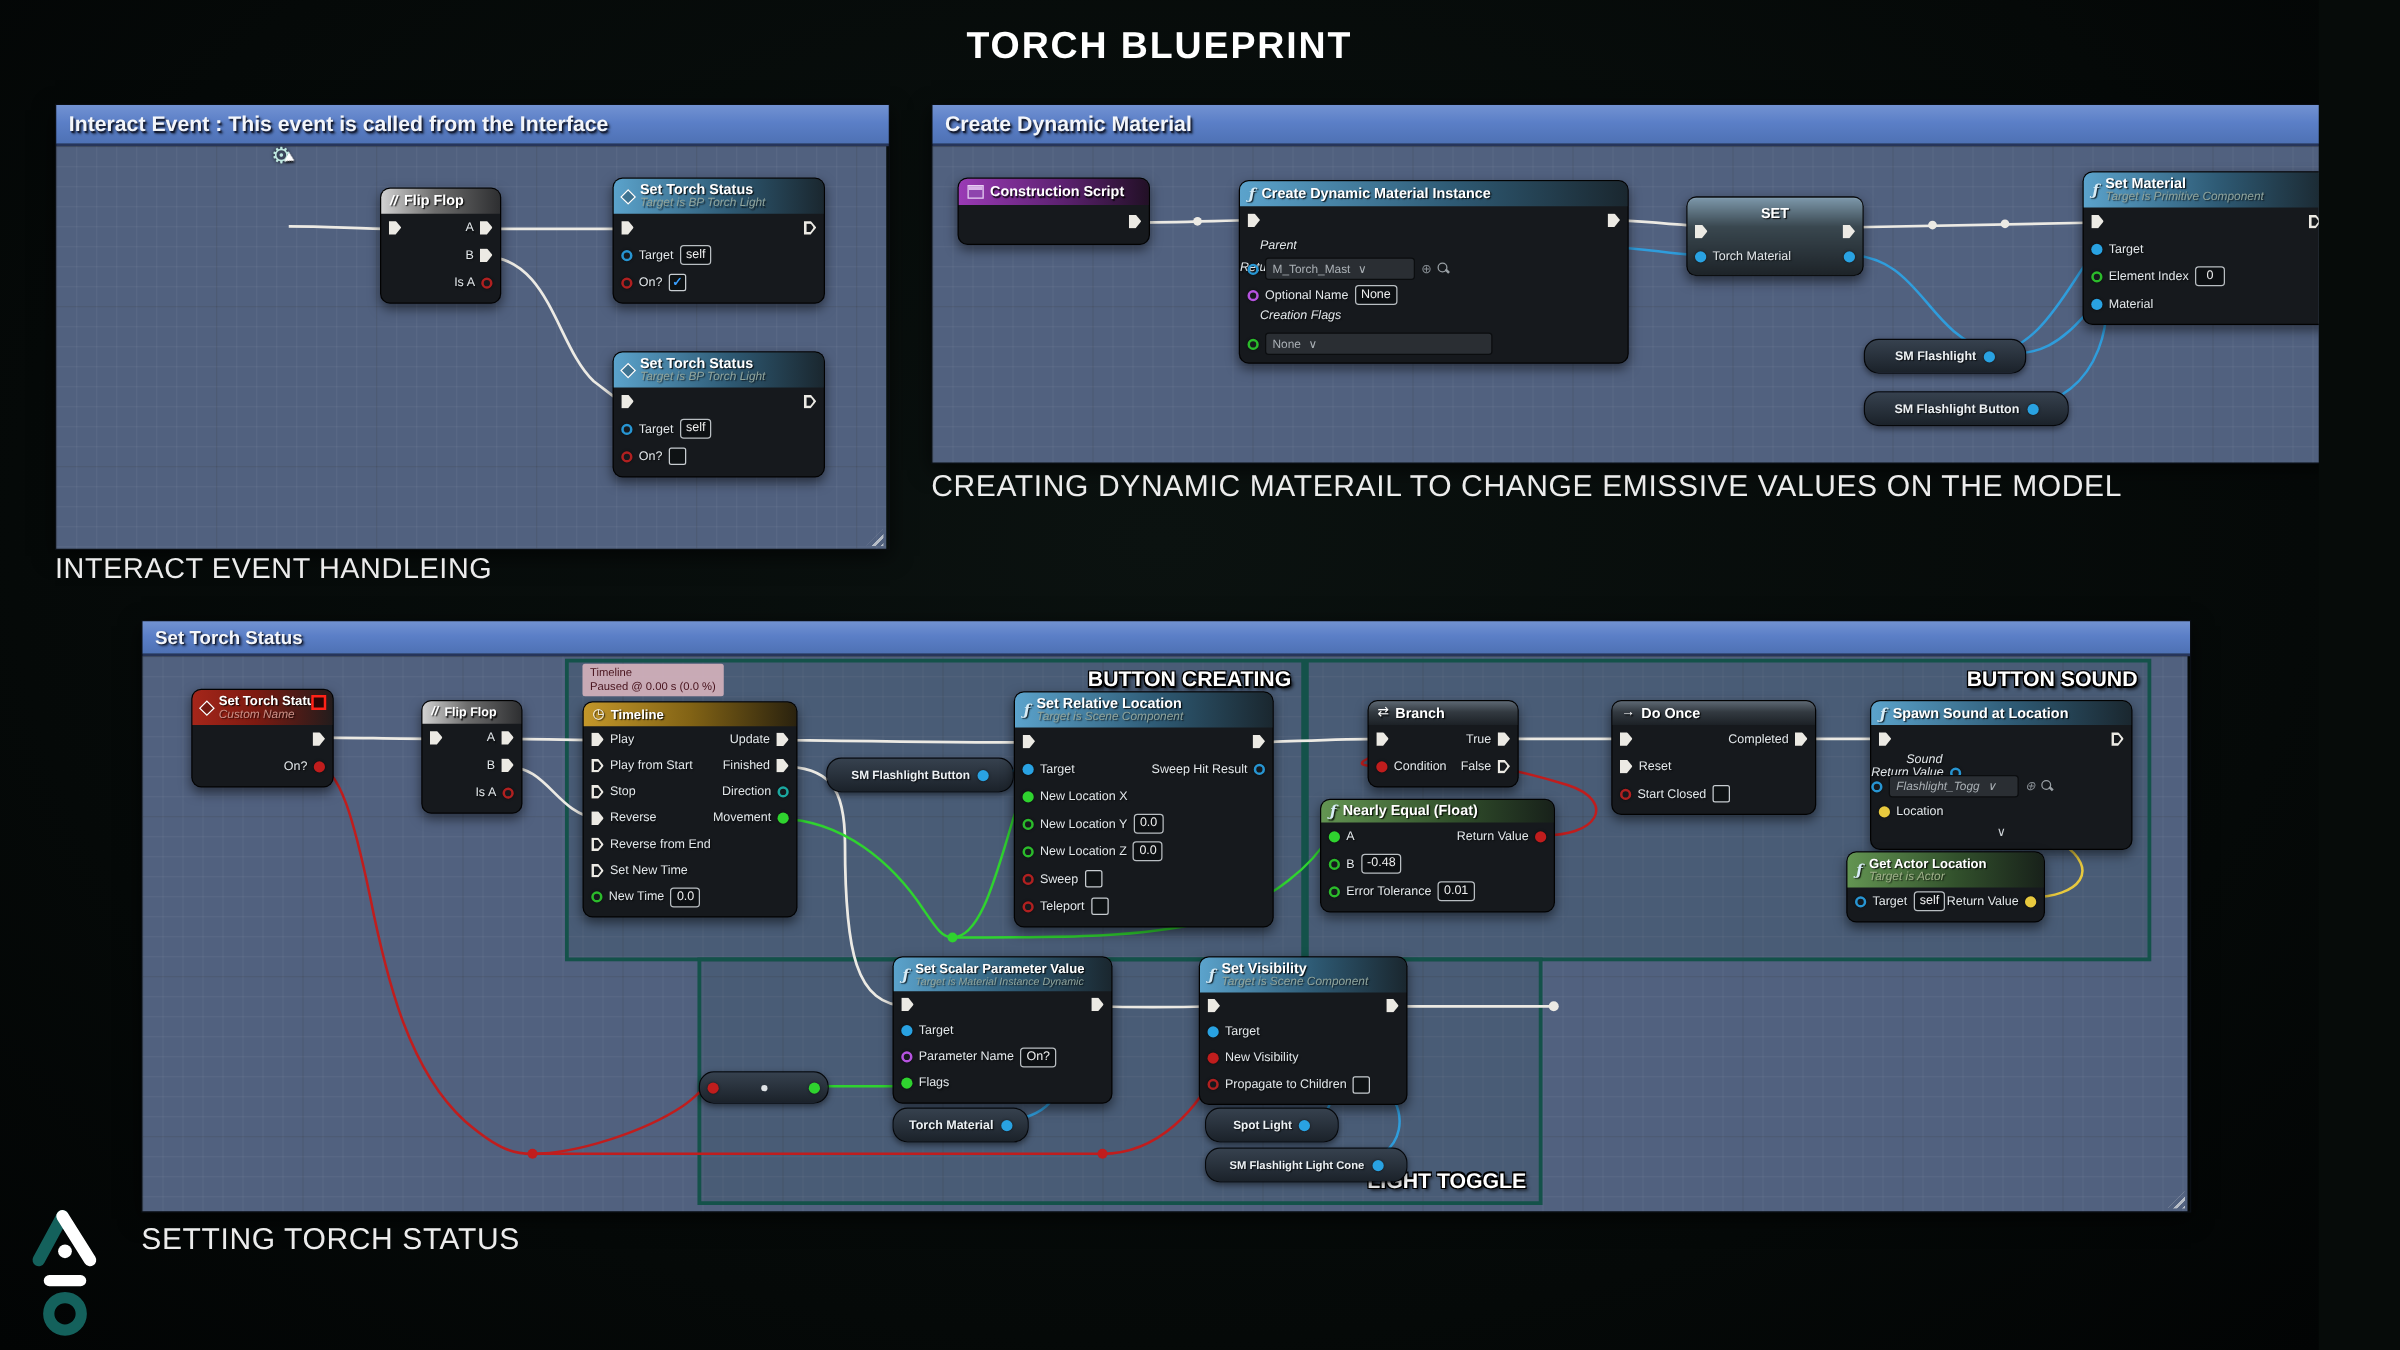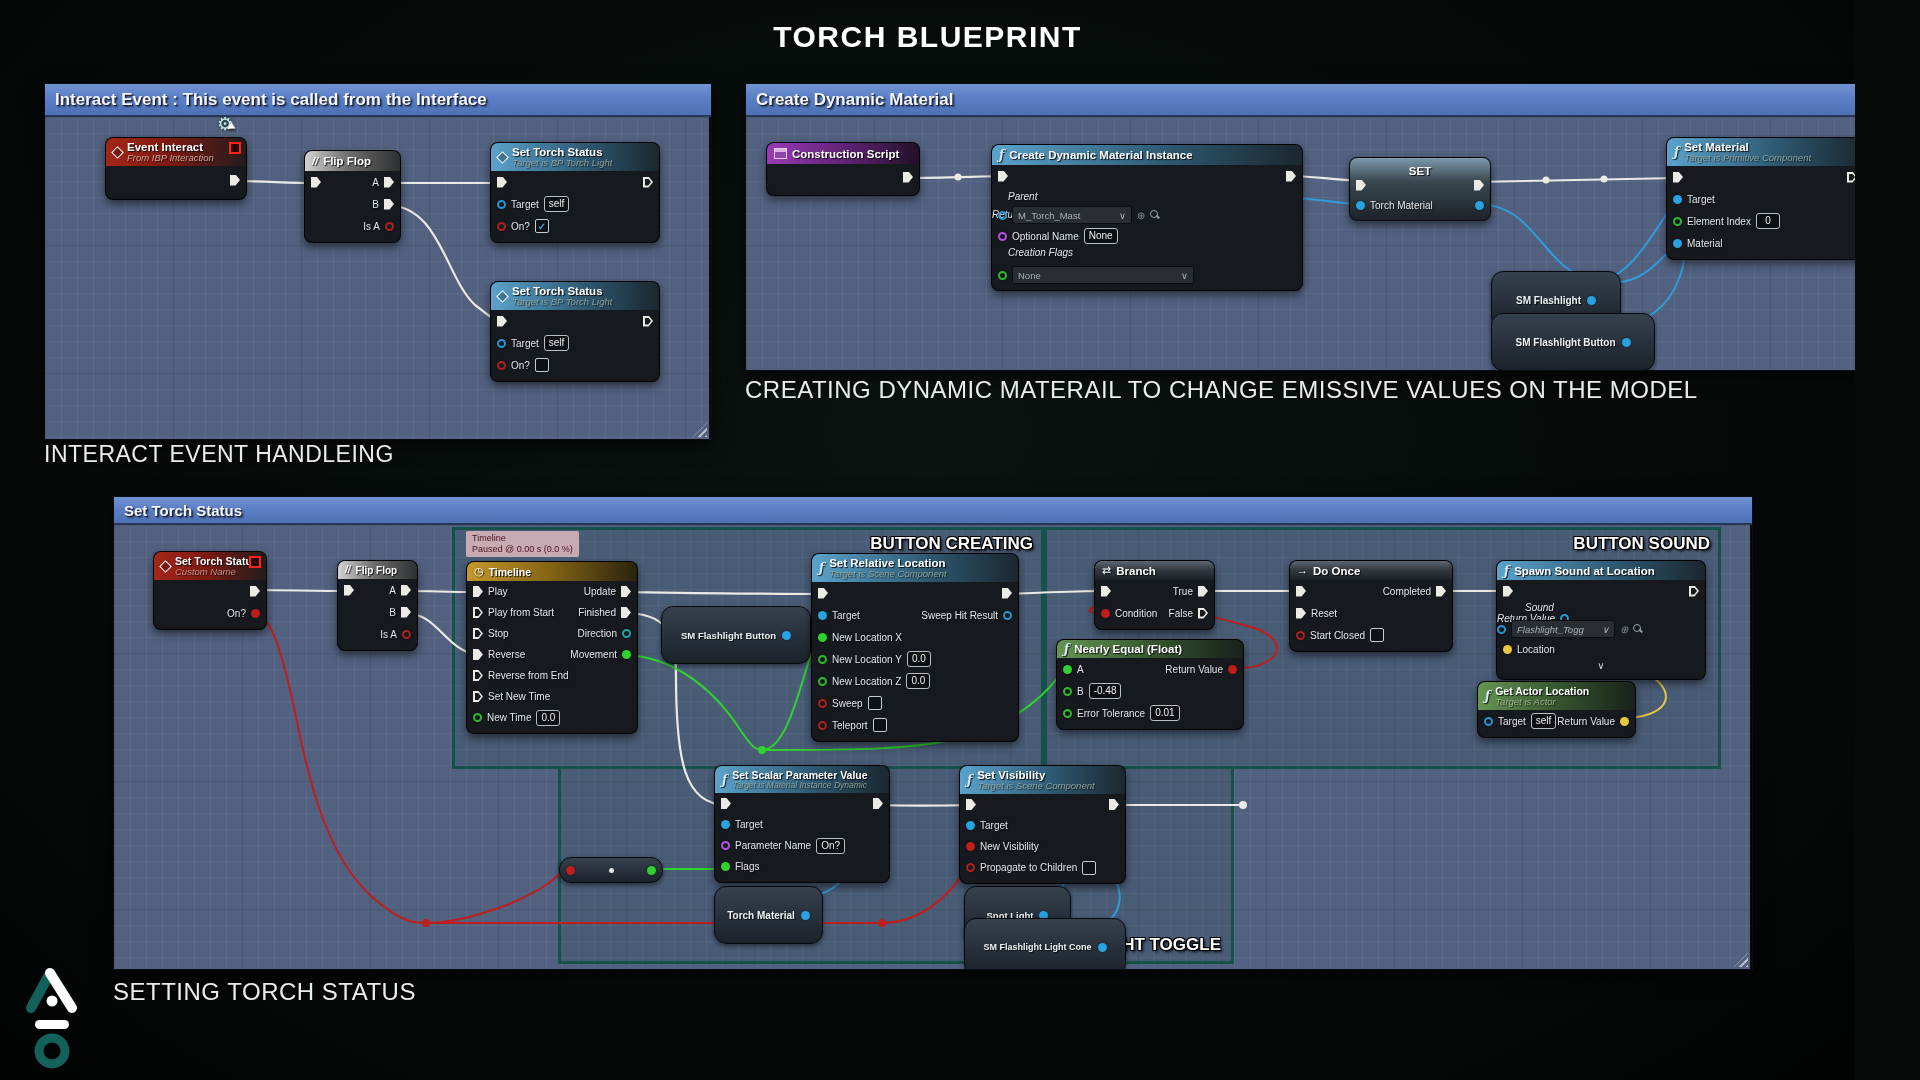--- a/index.html
+++ b/index.html
@@ -76,31 +76,31 @@
   .py{background:#e8c93e}
   .ppo{width:5px;height:5px;border:2px solid #b653e0;background:transparent}
   .pto{width:5px;height:5px;border:2px solid #1ba8a0;background:transparent}
   
   .vb{background:#0d1013;border:1px solid #b9bec2;border-radius:3px;padding:0 4px;height:14px;
     line-height:13px;font-size:10px;color:#eee;min-width:14px;text-align:center;white-space:nowrap;}
   .cb{width:12px;height:12px;border:1px solid #c8cdd1;background:#0e1214;border-radius:2px;
     display:flex;align-items:center;justify-content:center;font-size:10px;color:#3aa0ff;
     font-weight:bold;flex:none;}
   .dd{background:#2a2e33;border:1px solid #0b0d0f;border-radius:3px;height:16px;
-    display:inline-flex;align-items:center;justify-content:space-between;gap:6px;padding:0 5px;
+    display:inline-flex;align-items:center;justify-content:flex-start;gap:6px;padding:0 5px;
     font-size:9.5px;color:#aab0b5;white-space:nowrap;}
   .ghost{color:#868c92;font-size:10px;}
   .lens{position:relative;width:10px;height:10px;flex:none;}
   .lens::before{content:"";position:absolute;left:0;top:0;width:6px;height:6px;border:1.5px solid #9aa0a5;border-radius:50%;}
   .lens::after{content:"";position:absolute;left:6px;top:6px;width:4px;height:1.5px;background:#9aa0a5;transform:rotate(45deg);}
   
   .pill{position:absolute;height:24px;border-radius:12px;z-index:3;
     background:linear-gradient(180deg,#36414e 0%,#1b222a 100%);
     border:1px solid #05070a;box-shadow:0 2px 5px rgba(0,0,0,.5);
-    display:flex;align-items:center;justify-content:center;gap:6px;padding:16px 9px;
+    display:flex;align-items:center;justify-content:center;gap:6px;padding:1px 9px;
     font-size:10px;font-weight:bold;color:#edf1f4;white-space:nowrap;
     text-shadow:1px 1px 1px rgba(0,0,0,.7);}
   
   .tooltip{position:absolute;z-index:5;background:rgba(214,178,188,.9);color:#47121c;
     font-size:9px;line-height:11px;padding:2px 6px;border-radius:2px;white-space:nowrap;}
   svg.wires{position:absolute;left:0;top:0;z-index:2;pointer-events:none;}
   .gizmo{position:absolute;z-index:4;font-size:18px;color:#bfe8e0;
     text-shadow:0 0 3px rgba(0,0,0,.8);}
   .gizmo::after{content:"";position:absolute;left:12px;top:10px;width:0;height:0;
     border-left:7px solid #fff;border-top:4px solid transparent;border-bottom:4px solid transparent;
@@ -120,35 +120,20 @@
     </div>
     <div class="bp" style="width:664px;height:322px;">
       <svg class="wires" width="664" height="322">
         <path d="M186,64 C220,64 240,66 271,66" stroke="#eceae4" stroke-width="2.2" fill="none"></path>
         <path d="M341,66 C380,66 420,66 458,66" stroke="#eceae4" stroke-width="2.2" fill="none"></path>
         <path d="M341,88 C395,88 400,160 430,188 C446,200 450,205 458,205" stroke="#eceae4" stroke-width="2.2" fill="none"></path>
       </svg>
 
       <div class="gizmo" style="left:172px;top:-4px;"><span>⚙</span></div>
 
-      <div class="node" style="left:60px;top:20px;width:140px;">
-        <div class="hdr hdr-red">
-          <span class="dia"></span>
-          <div>
-            <div class="ttl">Event Interact</div>
-            <div class="sub" style="color:#d3a9a0">From IBP Interaction</div>
-          </div>
-          <span class="redmark"></span>
-        </div>
-        <div class="row" style="height:28px">
-            <span class="crt">
-              <span class="xp"></span>
-            </span>
-          </div>
-      </div>
 
       <div class="node" style="left:259px;top:33px;width:95px;">
         <div class="hdr hdr-gray" style="min-height:14px">
           <span class="ic" style="font-style:italic;font-weight:bold">//</span>
           <span class="ttl">Flip Flop</span>
         </div>
         <div class="row">
             <span class="cl">
               <span class="xp"></span>
             </span>

